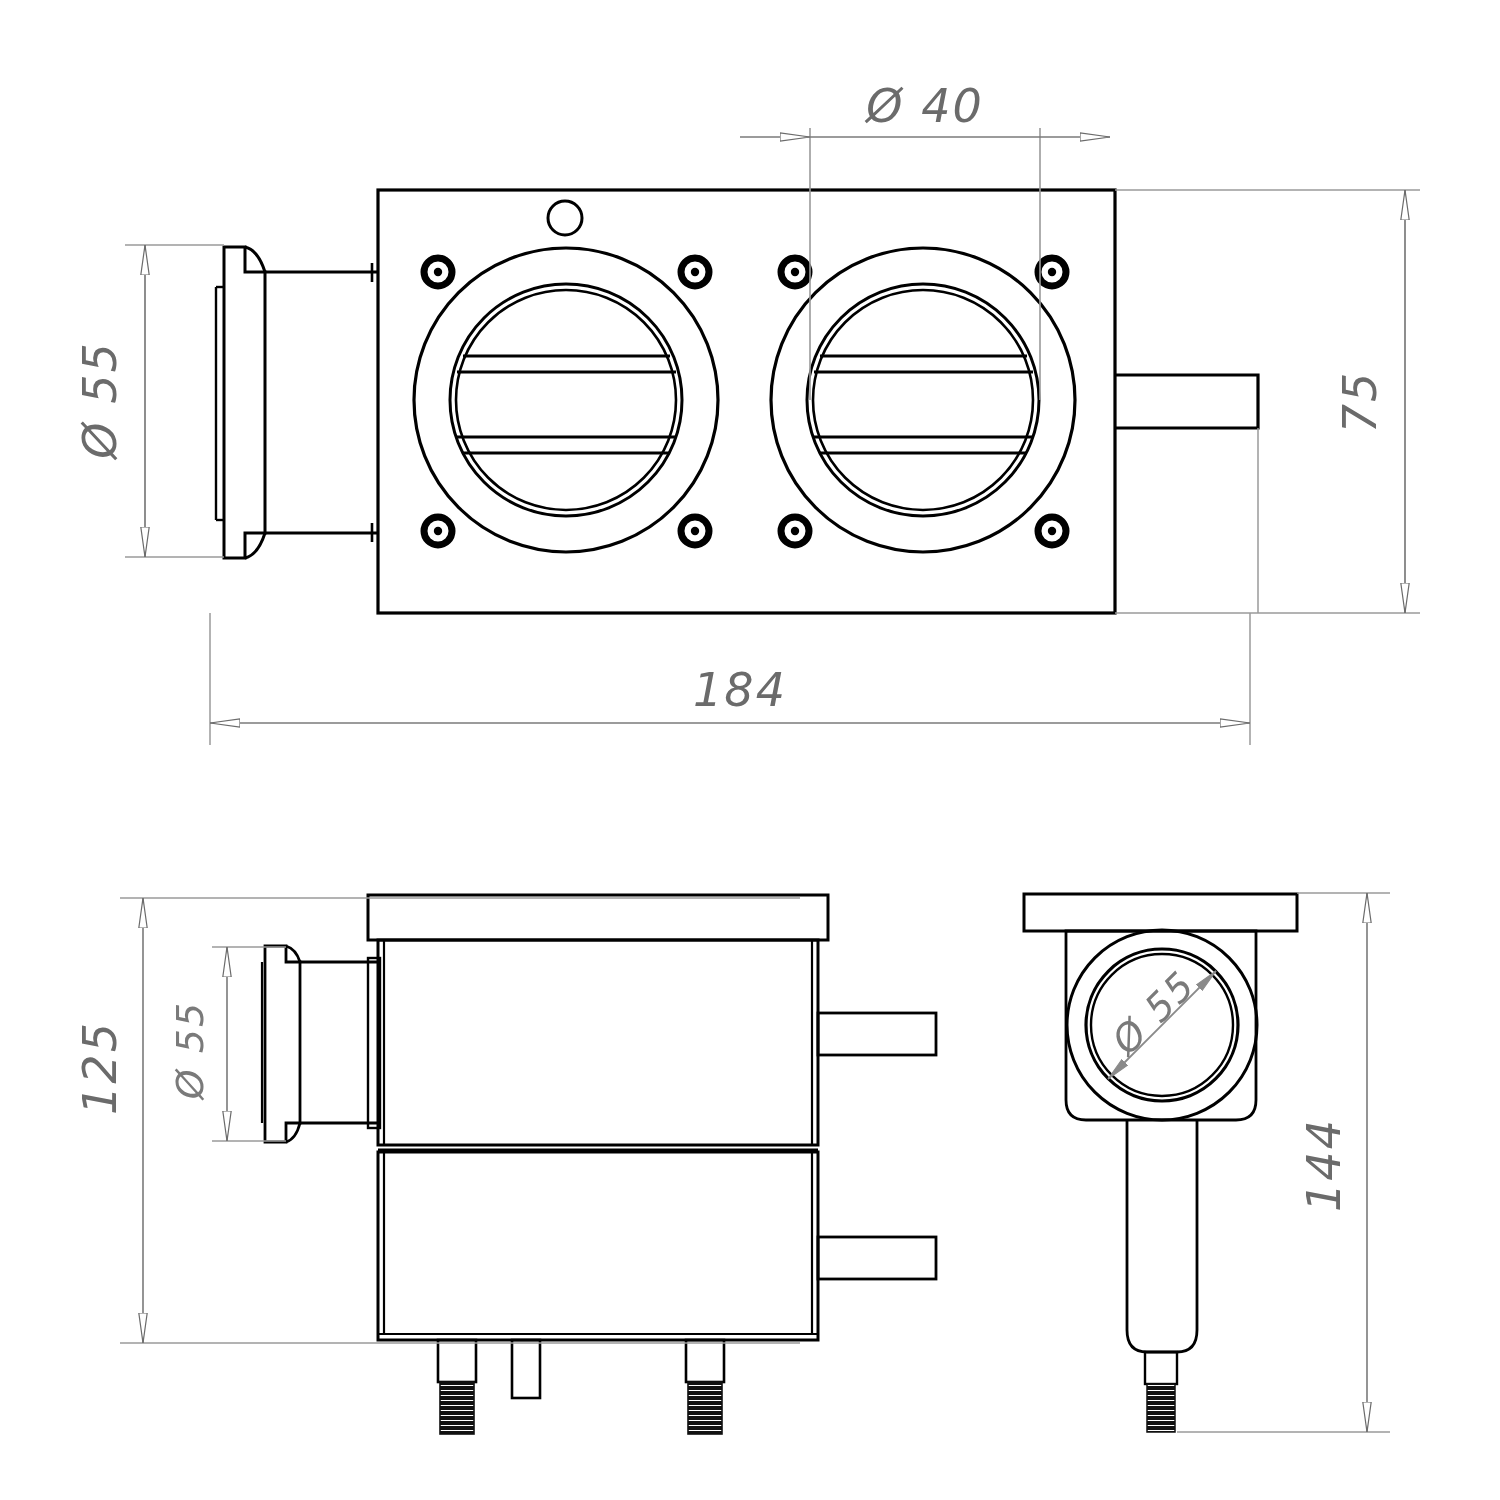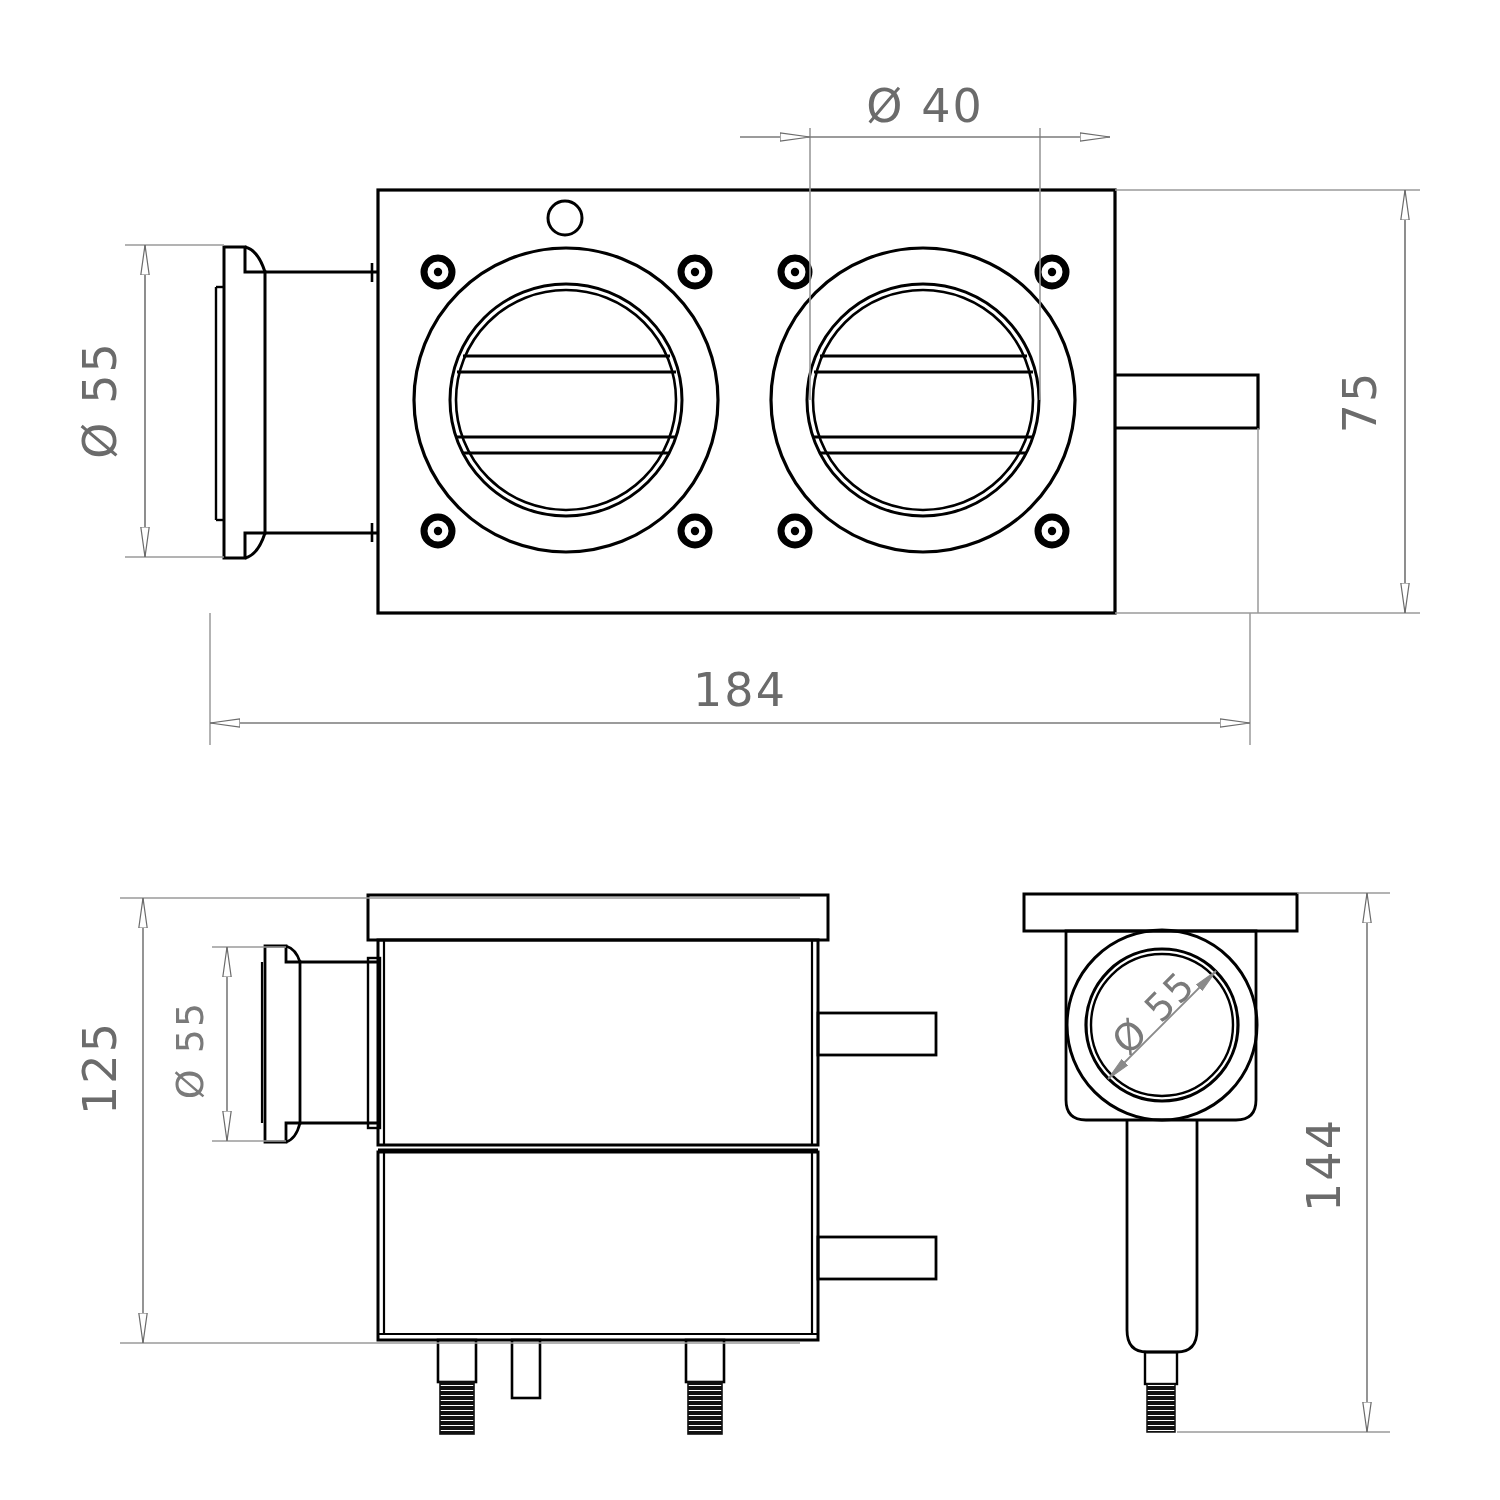--- a/index.html
+++ b/index.html
@@ -1,19 +1,19 @@
 <!DOCTYPE html>
 <html><head>
 <meta charset="utf-8">
 <title>Technical Drawing</title>
 <style>
   html,body{margin:0;padding:0;background:#ffffff;}
   body{width:1500px;height:1500px;overflow:hidden;
        font-family:"DejaVu Sans","Liberation Sans",sans-serif;}
-  #sheet{position:relative;width:1500px;height:1196px;background:#fff;}
+  #sheet{position:relative;width:1500px;height:1196px;background:#fff;font-style:italic;}
   svg{display:block;}
   .dimtxt{font-family:"DejaVu Sans","Liberation Sans",sans-serif;
           font-size:46px; fill:#6b6b6b; letter-spacing:2px;}
   .dimtxt-sm{font-family:"DejaVu Sans","Liberation Sans",sans-serif;
           font-size:38px; fill:#7a7a7a; letter-spacing:2px;}
 </style>
 </head>
 <body>
 
 <div id="sheet">

